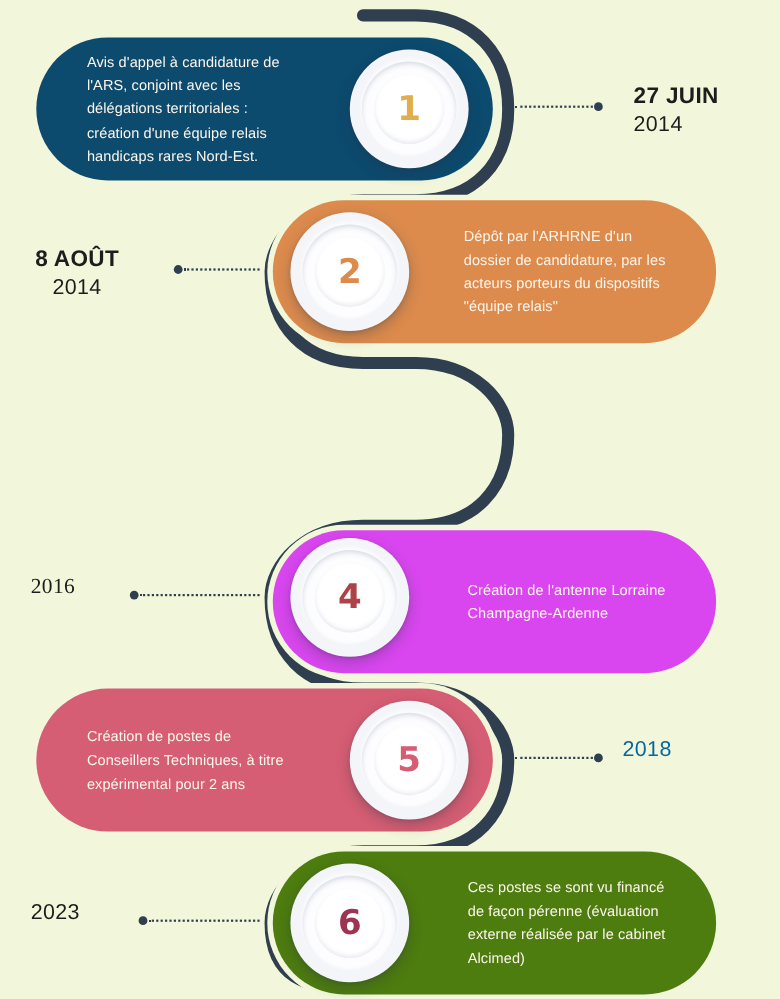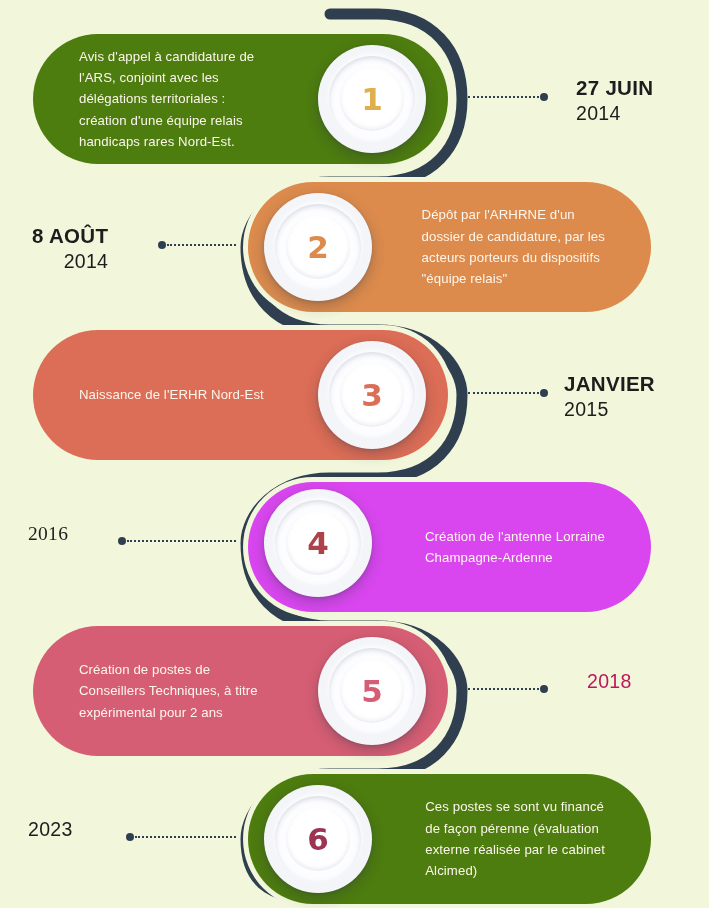--- a/index.html
+++ b/index.html
@@ -101,21 +101,21 @@
   }
   .date-sub {
     font-size: 19.5px;
     font-weight: 400;
     color: #1d1d1d;
     letter-spacing: .3px;
     line-height: 1.3;
     white-space: nowrap;
   }
   .date-block.right-side { text-align: left; }
-  .date-block.left-side  { text-align: right; }
+  .date-block.left-side  { text-align: center; }
 
   
   .leader {
     position: absolute;
     height: 3px;
     z-index: 3;
     display: flex;
     align-items: center;
   }
   .leader-line {
@@ -155,21 +155,21 @@
              L 378 626
              C 432 626 462 662 462 691
              C 462 740 432 774 378 774
              L 330 774
              C 276 774 246 810 246 839
              C 246 888 276 900 330 900
              L 378 900" fill="none" stroke="#2f3f4f" stroke-width="11" stroke-linecap="round"></path>
   </svg>
 
   <div class="tl-row" style="top:34px;height:130px;">
-    <div class="pill left" style="top: 0px; background: #4d7c0f; box-shadow: rgb(242, 247, 219) 0px 0px 0px 5px;">
+    <div class="pill left" style="top: 0px; background: #0c4a6e; box-shadow: rgb(242, 247, 219) 0px 0px 0px 5px;">
       <div class="pill-text">Avis d'appel à candidature de
 l'ARS, conjoint avec les
 délégations territoriales :
 création d'une équipe relais
 handicaps rares Nord-Est.</div>
     </div>
     <div class="badge" style="left:318px;top:11px;">
       <div class="badge-ring2">
         <div class="badge-ring3">
           <span class="badge-num" style="color: rgb(224, 174, 77);">1</span>
@@ -203,40 +203,20 @@
     <div class="leader to-left" style="left:158px;top:61px;width:78px;">
       <span class="leader-dot" style="background: rgb(47, 63, 79);"></span>
       <span class="leader-line" style="border-top-color: rgb(47, 63, 79);"></span>
     </div>
     <div class="date-block left-side" style="left:32px;top:41px;">
       <div class="date-main" style="color: rgb(29, 29, 29);">8 AOÛT</div>
       <div class="date-sub" style="color: rgb(29, 29, 29);">2014</div>
     </div>
   </div>
 
-  <div class="tl-row" style="top:330px;height:130px;">
-    <div class="pill left" style="top: 0px; background: rgb(220, 109, 86); box-shadow: rgb(242, 247, 219) 0px 0px 0px 5px;">
-      <div class="pill-text">Naissance de l'ERHR Nord-Est</div>
-    </div>
-    <div class="badge" style="left:318px;top:11px;">
-      <div class="badge-ring2">
-        <div class="badge-ring3">
-          <span class="badge-num" style="color: rgb(220, 109, 86);">3</span>
-        </div>
-      </div>
-    </div>
-    <div class="leader to-right" style="left:468px;top:61px;width:80px;">
-      <span class="leader-line" style="border-top-color: rgb(47, 63, 79);"></span>
-      <span class="leader-dot" style="background: rgb(47, 63, 79);"></span>
-    </div>
-    <div class="date-block right-side" style="left:564px;top:41px;">
-      <div class="date-main" style="color: rgb(29, 29, 29);">JANVIER</div>
-      <div class="date-sub" style="color: rgb(29, 29, 29);">2015</div>
-    </div>
-  </div>
 
   <div class="tl-row" style="top:478px;height:130px;">
     <div class="pill right" style="top: 4px; background: #d946ef; box-shadow: rgb(242, 247, 219) 0px 0px 0px 5px;">
       <div class="pill-text">Création de l'antenne Lorraine
 Champagne-Ardenne</div>
     </div>
     <div class="badge" style="left:264px;top:11px;">
       <div class="badge-ring2">
         <div class="badge-ring3">
           <span class="badge-num" style="color: rgb(173, 66, 74);">4</span>
@@ -265,21 +245,21 @@
           <span class="badge-num" style="color: rgb(214, 94, 116);">5</span>
         </div>
       </div>
     </div>
     <div class="leader to-right" style="left:468px;top:61px;width:80px;">
       <span class="leader-line" style="border-top-color: rgb(47, 63, 79);"></span>
       <span class="leader-dot" style="background: rgb(47, 63, 79);"></span>
     </div>
     <div class="date-block right-side" style="left:566px;top:43px;">
 
-      <div class="date-sub" style="color: #be185d; margin-left: 21px;">2018</div>
+      <div class="date-sub" style="color: #0369a1;">2018</div>
     </div>
   </div>
 
   <div class="tl-row" style="top:774px;height:130px;">
     <div class="pill right" style="top: 0px; background: #4d7c0f; box-shadow: rgb(242, 247, 219) 0px 0px 0px 5px;">
       <div class="pill-text">Ces postes se sont vu financé
 de façon pérenne (évaluation
 externe réalisée par le cabinet
 Alcimed)</div>
     </div>

